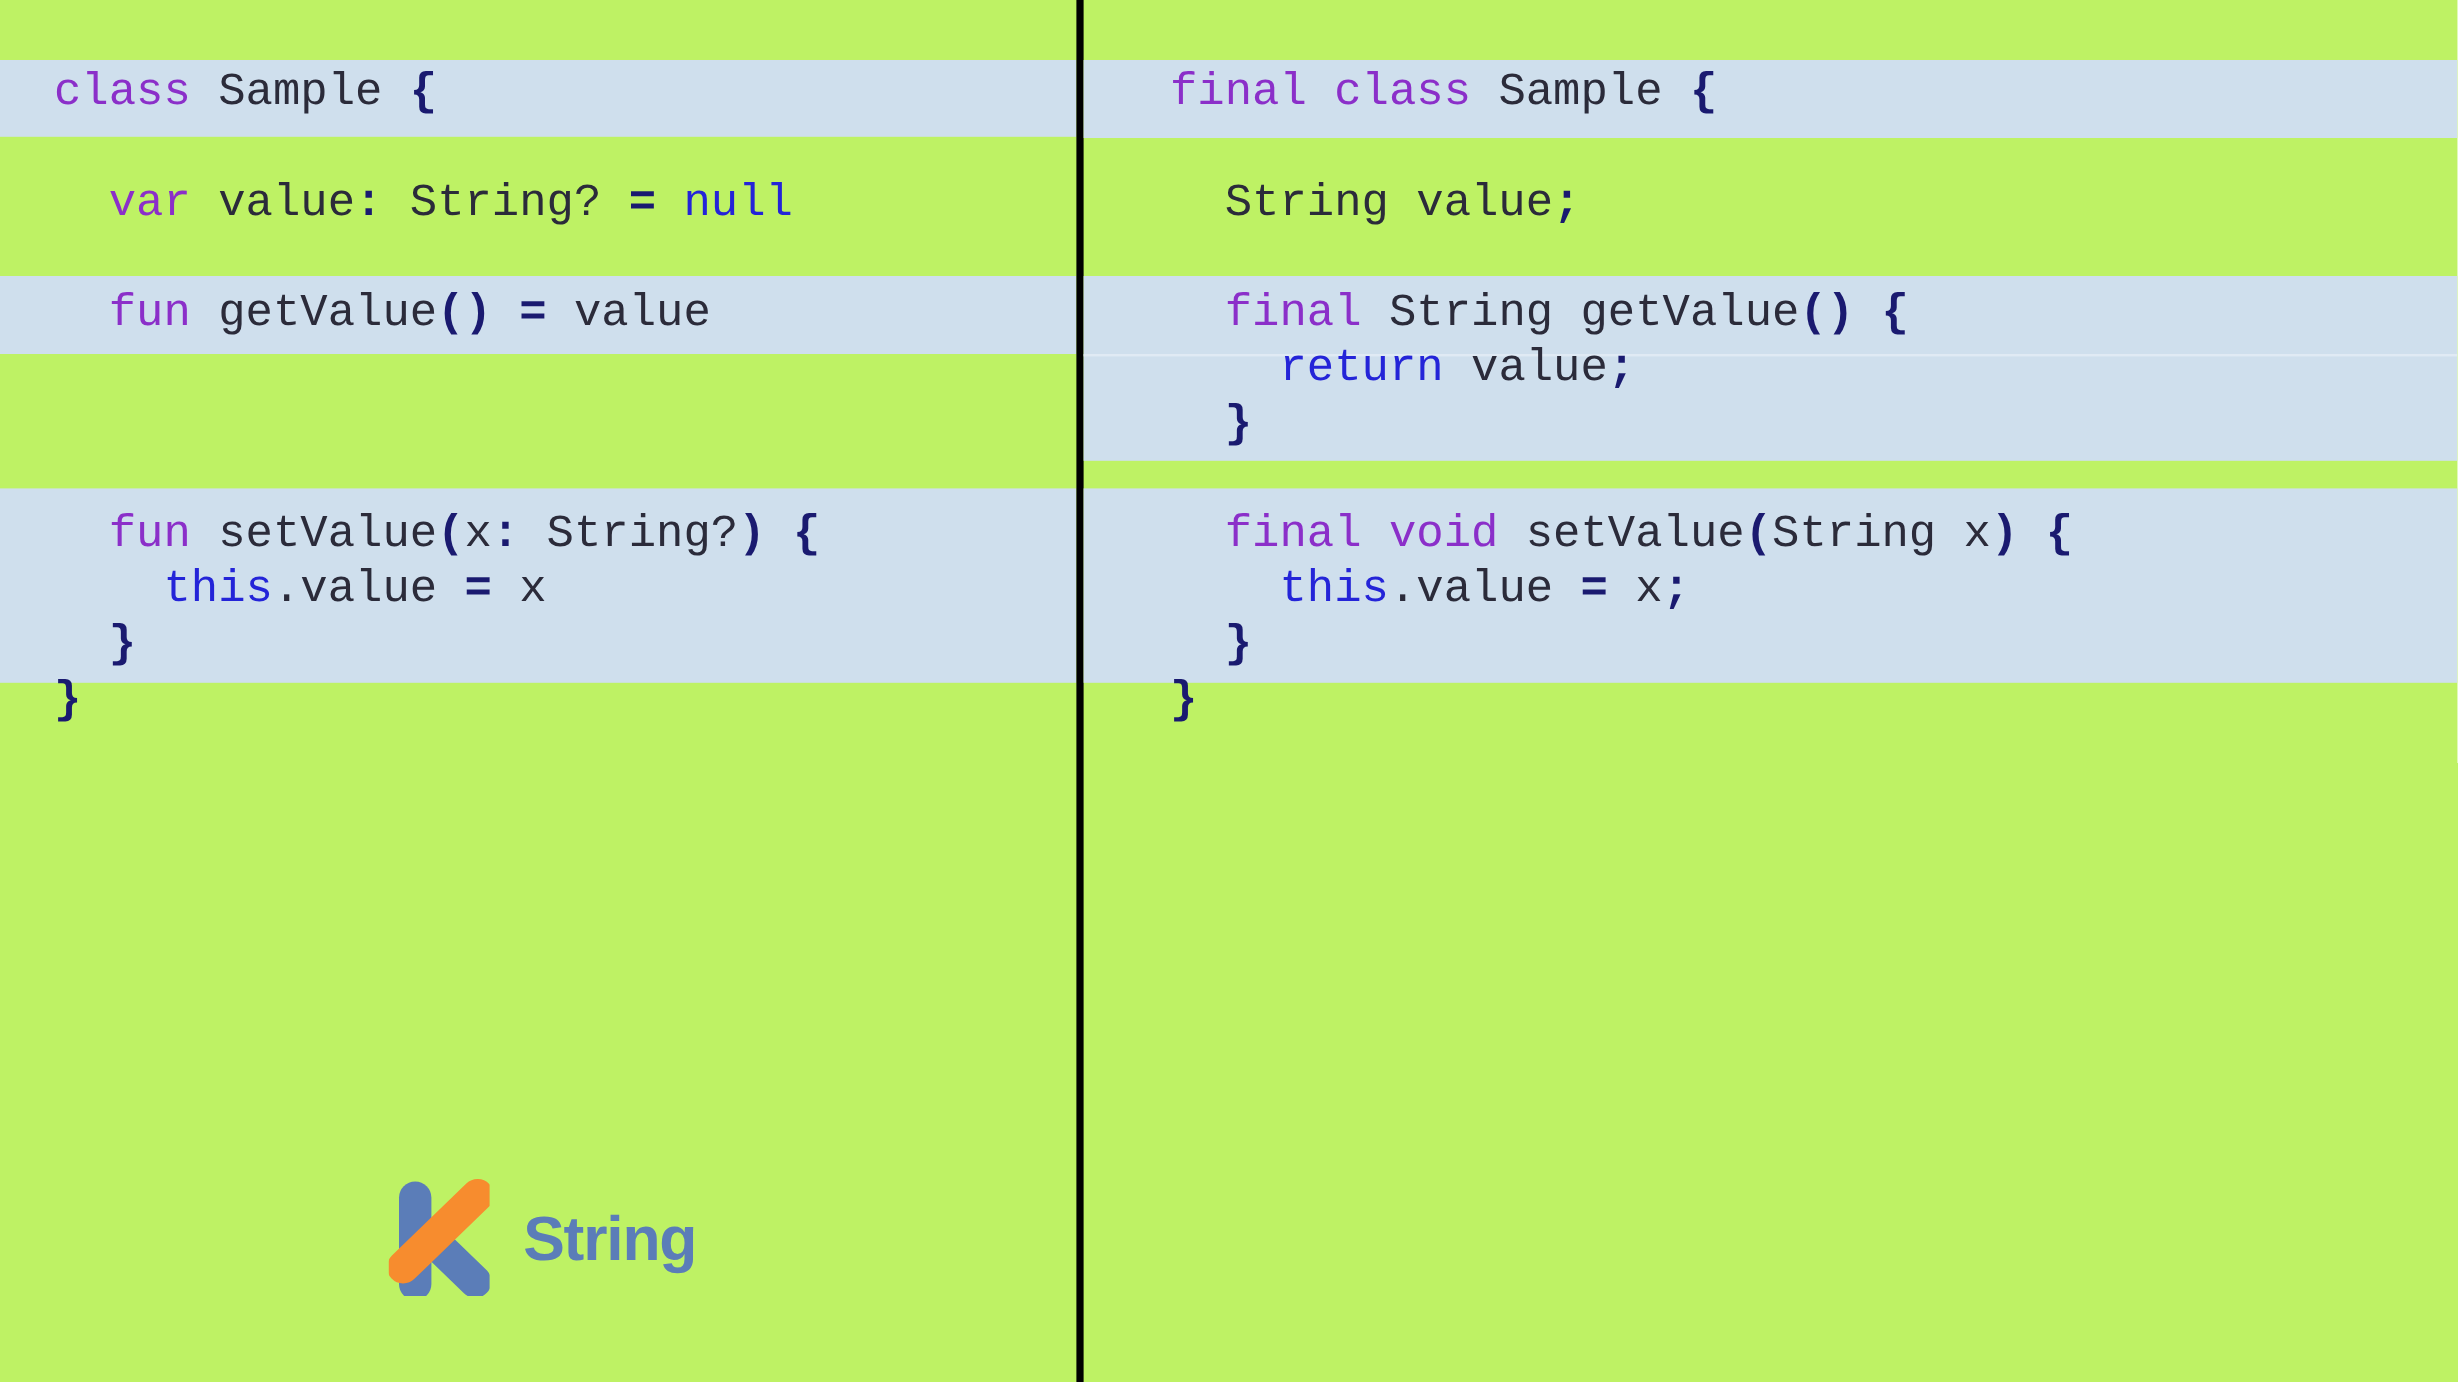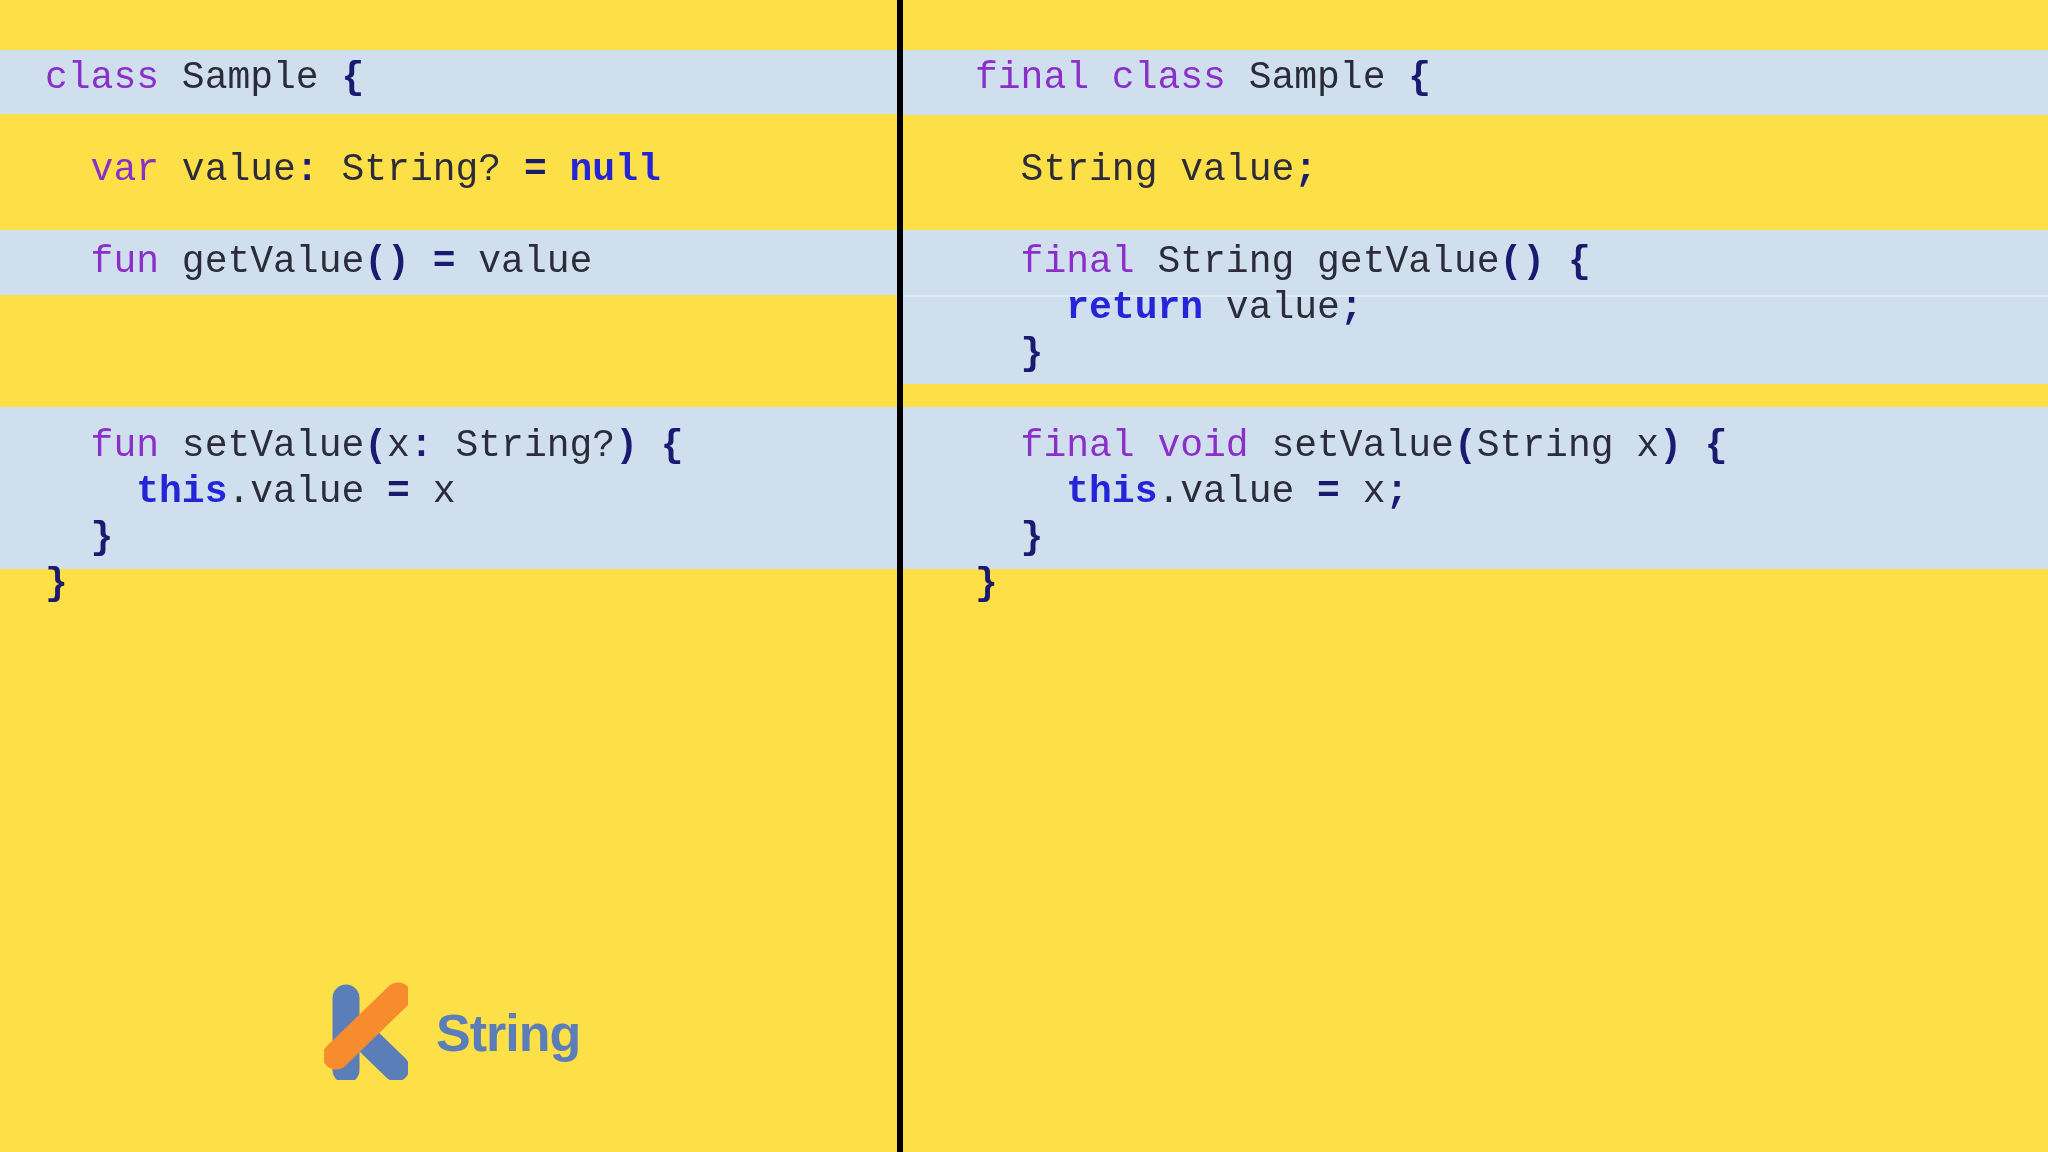--- a/index.html
+++ b/index.html
@@ -11,21 +11,21 @@
     --seam:#e0eaf4;
     --divider:#000000;
     --kblue:#5b7db8;
     --korange:#f78c2e;
   }
   html,body{margin:0;padding:0;background:#ffffff;}
   .slide{
     position:relative;
     width:2048px;height:1152px;
     overflow:hidden;
-    background:#fde047;
+    background:#bef264;
     font-family:"Liberation Mono","DejaVu Sans Mono",monospace;
   }
   .pane{position:absolute;top:0;height:1152px;}
   .pane-left{left:0;width:897px;}
   .pane-right{left:903px;width:1145px;}
   .divider{
     position:absolute;top:0;left:897px;width:6px;height:1152px;
     background:var(--divider);
   }
   .band{position:absolute;left:0;width:100%;background:var(--band);box-sizing:border-box;}
@@ -41,21 +41,21 @@
     font-size:38px;line-height:46px;
     white-space:pre;
     color:var(--txt);
   }
   .code-left{left:45px;}
   .code-right{left:72px;}
   .line{height:46px;}
   .tk-kw{color:var(--purple);}
   .tk-txt{color:var(--txt);}
   .tk-pun{color:var(--navy);font-weight:bold;}
-  .tk-lit{color:var(--blue);font-weight:bold;margin-top:34px;}
+  .tk-lit{color:var(--blue);font-weight:normal;margin-top:34px;}
   .logo{
     position:absolute;left:324px;top:980px;height:100px;
     display:flex;align-items:center;gap:28px;
   }
   .wordmark{
     font-family:"Liberation Sans","DejaVu Sans",sans-serif;
     font-weight:bold;font-size:52px;letter-spacing:-1px;
     color:var(--kblue);
     padding-top:6px;
   }

